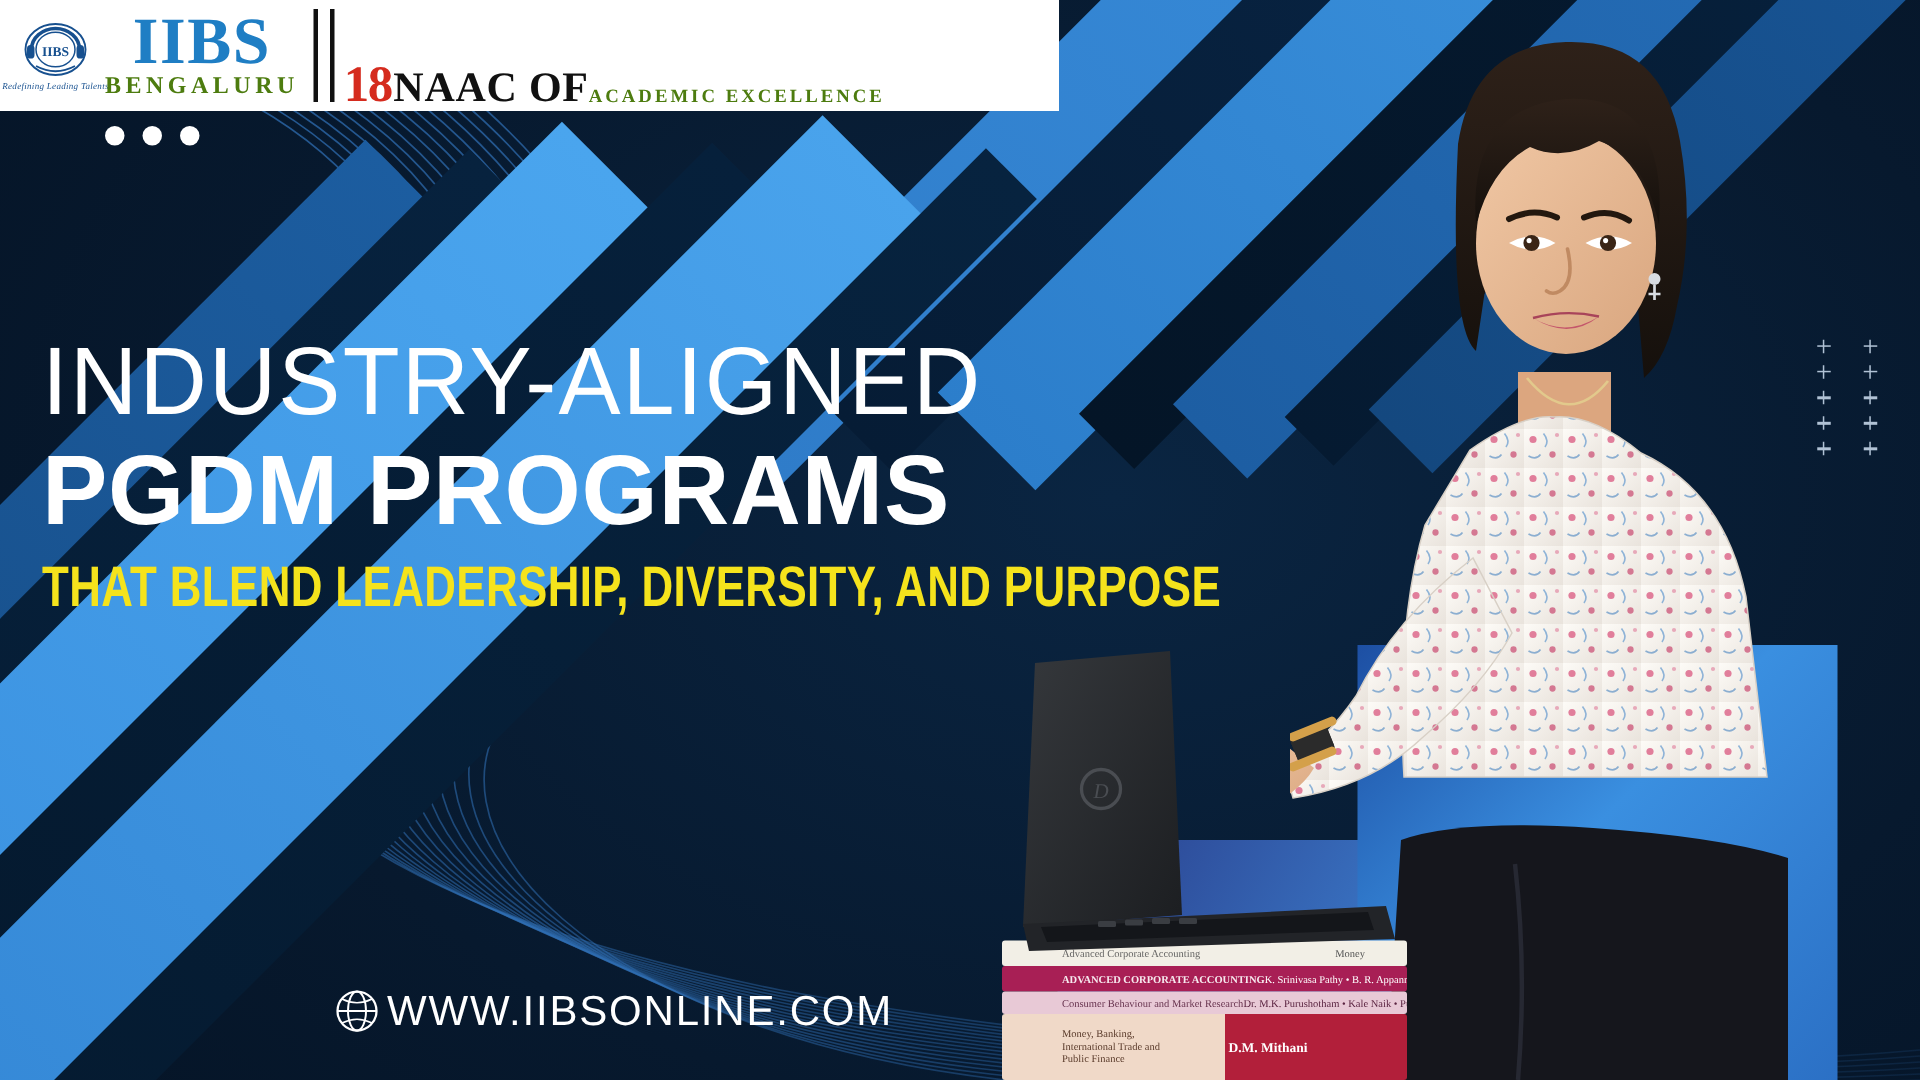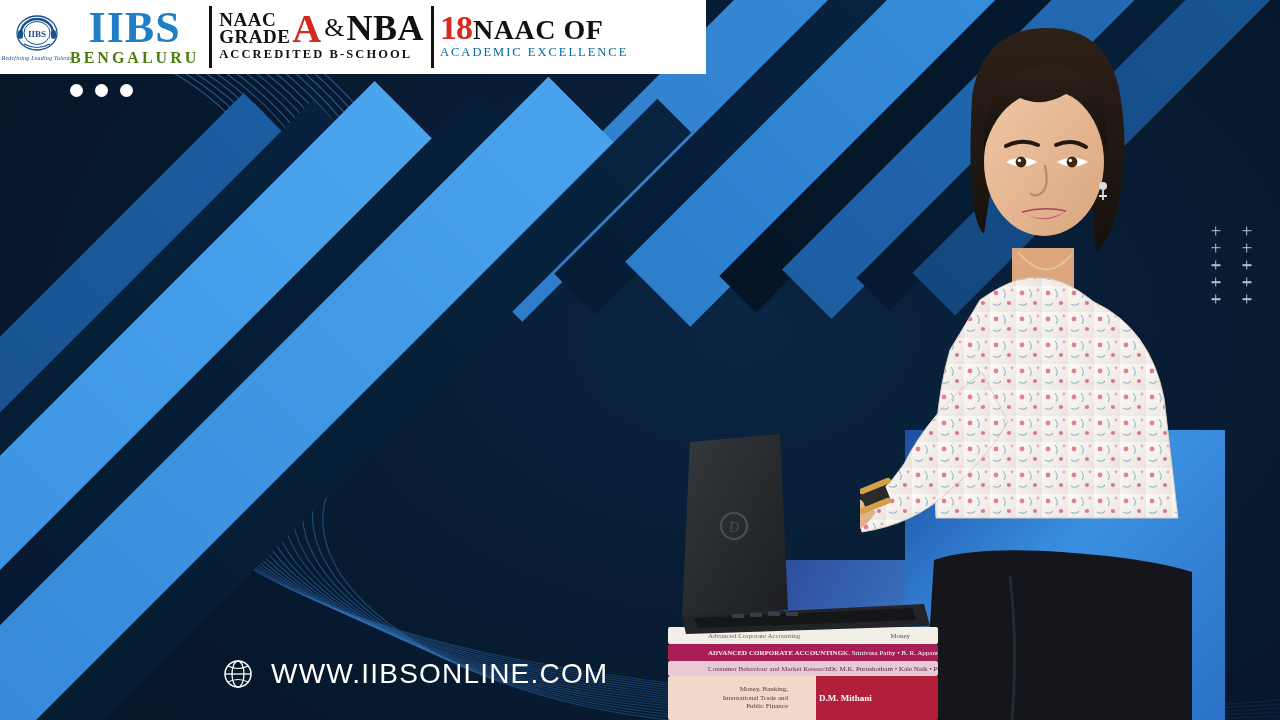--- a/index.html
+++ b/index.html
@@ -134,35 +134,35 @@
   .accr-nba{
     font-family:"Liberation Serif", serif; font-weight:bold;
     font-size:36px; color:#111; line-height:.85; letter-spacing:.5px;
   }
   .accr-bot{
     font-family:"Liberation Serif", serif; font-weight:bold;
     font-size:12.5px; color:#111; letter-spacing:2.1px; margin-top:2px;
     white-space:nowrap;
   }
   .years{
-    display:flex; flex-direction:column; justify-content:center;
-    flex:0 0 auto; padding:0 2px;
+    display:flex; flex-direction:row; justify-content:center;
+    flex:0 0 auto; padding:0 2px;align-items:flex-end;
   }
   .years-top{ display:flex; align-items:baseline; line-height:.85; }
   .years-num{
     font-family:"Liberation Serif", serif; font-weight:bold;
     font-size:34px; color:#d52b1e; letter-spacing:-1px;
   }
   .years-word{
     font-family:"Liberation Serif", serif; font-weight:bold;
     font-size:28px; color:#111; letter-spacing:.5px; margin-left:1px;
   }
   .years-bot{
-    font-family:"Liberation Serif", serif; font-weight:normal;
-    font-size:12.5px; color:#0369a1; letter-spacing:2px; margin-top:2px;
+    font-family:"Liberation Serif", serif; font-weight:bold;
+    font-size:12.5px; color:#4d7c0f; letter-spacing:2px; margin-top:2px;
     white-space:nowrap;
   }
 
   
   .headline{
     position:absolute; left:28px; top:222px; z-index:30; width:820px;
   }
   .h-line1{
     font-family:"Liberation Sans", sans-serif;
     font-weight:400; font-size:64px; line-height:1.0;
@@ -181,38 +181,38 @@
     font-family:"Liberation Sans", sans-serif;
     font-weight:bold; font-size:34px; line-height:1;
     color:#f5e31c; letter-spacing:.3px; margin-top:14px;
     transform:scaleX(.86) scaleY(1.12); transform-origin:left center;
     white-space:nowrap;
   }
 
   
   .urlrow{
     position:absolute; left:222px; bottom:30px; z-index:30;
-    display:flex; align-items:center; gap:17px;text-align:center;
+    display:flex; align-items:center; gap:4px;text-align:center;
   }
   .globe{ width:32px; height:32px; flex:0 0 auto; }
   .urltext{
     font-family:"Liberation Sans", sans-serif;
     font-weight:400; font-size:28px; color:#ffffff; letter-spacing:1.2px;
     white-space:nowrap;
   }
 
   
   .subject{
     position:absolute; right:0; bottom:0; width:420px; height:720px; z-index:20;
   }
   .laptop{
     position:absolute; left:672px; bottom:72px; z-index:22; width:260px; height:220px;
   }
   .books{
-    position:absolute; left:668px; bottom:0px; z-index:21; width:270px; height:100px;text-align:right;
+    position:absolute; left:668px; bottom:0px; z-index:21; width:270px; height:100px;
   }
   .book{
     position:absolute; left:0; width:100%; border-radius:2px;
     font-family:"Liberation Serif", serif; color:#3a3a3a;
     display:flex; align-items:center; overflow:hidden; white-space:nowrap;
   }
   .book-txt{ font-size:7px; padding-left:40px; opacity:.9; }
   .book-auth{ font-size:7px; margin-left:auto; padding-right:28px; }
 </style>
 </head>
@@ -411,45 +411,38 @@
       <div class="logo-tag">Redefining Leading Talents</div>
     </div>
 
     <div class="logo-name">
       <div class="iibs">IIBS</div>
       <div class="city">BENGALURU</div>
     </div>
 
     <div class="sep"></div>
 
-    <div class="accr">
-      <div class="accr-top">
-        <div class="accr-naac">
-          <span>NAAC</span>
-          <span>GRADE</span>
-        </div>
-        <div class="accr-a">A</div>
-        <div class="accr-amp">&amp;</div>
-        <div class="accr-nba">NBA</div>
-      </div>
-      <div class="accr-bot">ACCREDITED B-SCHOOL</div>
-    </div>
 
     <div class="sep"></div>
 
     <div class="years">
       <div class="years-top">
         <span class="years-num">18</span>
         <span class="years-word">NAAC OF</span>
       </div>
       <div class="years-bot">ACADEMIC EXCELLENCE</div>
     </div>
 
   </div>
 
+  <div class="headline">
+    <div class="h-line1">INDUSTRY-ALIGNED</div>
+    <div class="h-line2">PGDM PROGRAMS</div>
+    <div class="h-line3">THAT BLEND LEADERSHIP, DIVERSITY, AND PURPOSE</div>
+  </div>
 
   <div class="urlrow">
     <svg class="globe" viewBox="0 0 32 32">
       <circle cx="16" cy="16" r="13" fill="none" stroke="#ffffff" stroke-width="1.5"></circle>
       <ellipse cx="16" cy="16" rx="6" ry="13" fill="none" stroke="#ffffff" stroke-width="1.3"></ellipse>
       <line x1="3" y1="16" x2="29" y2="16" stroke="#ffffff" stroke-width="1.3"></line>
       <path d="M6,8 q10,5 20,0" fill="none" stroke="#ffffff" stroke-width="1.1"></path>
       <path d="M6,24 q10,-5 20,0" fill="none" stroke="#ffffff" stroke-width="1.1"></path>
     </svg>
     <span class="urltext">WWW.IIBSONLINE.COM</span>

